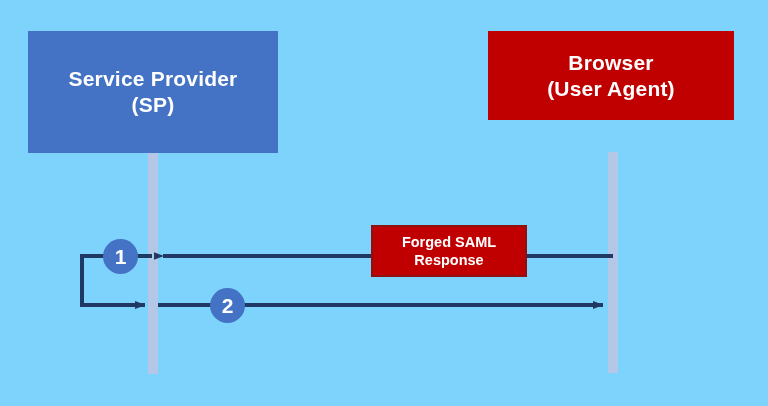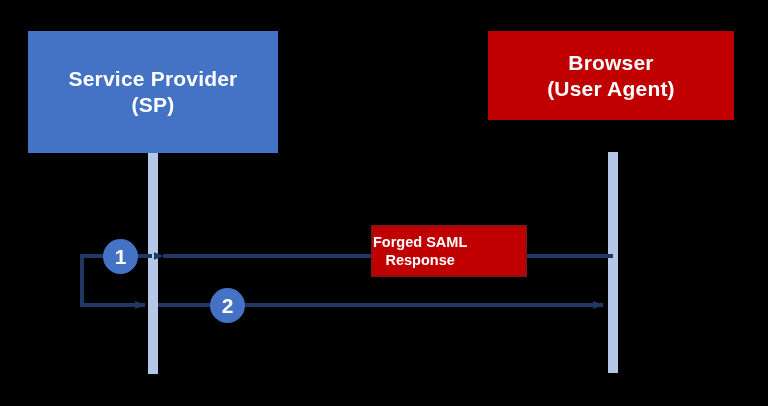--- a/index.html
+++ b/index.html
@@ -8,21 +8,21 @@
     padding: 0;
     background: #ffffff;
   }
   body {
     font-family: "Liberation Sans", sans-serif;
   }
   #canvas {
     position: relative;
     width: 768px;
     height: 406px;
-    background: #000000;
+    background: #7dd3fc;
     overflow: hidden;
   }
   #canvas svg {
     position: absolute;
     left: 0;
     top: 0;
   }
   .node-box {
     position: absolute;
     display: flex;
@@ -58,20 +58,21 @@
     position: absolute;
     left: 371px;
     top: 225px;
     width: 156px;
     height: 52px;
     background: #C00000;
     border: 2px solid #8F1010;
     box-sizing: border-box;
     display: flex;
     align-items: center;
+    justify-content: center;
     text-align: center;
     color: #ffffff;
     font-size: 14.5px;
     font-weight: bold;
     line-height: 1.25;
   }
   #saml-label-box .node-label { white-space: pre-line; }
   .step-circle {
     position: absolute;
     width: 35px;

